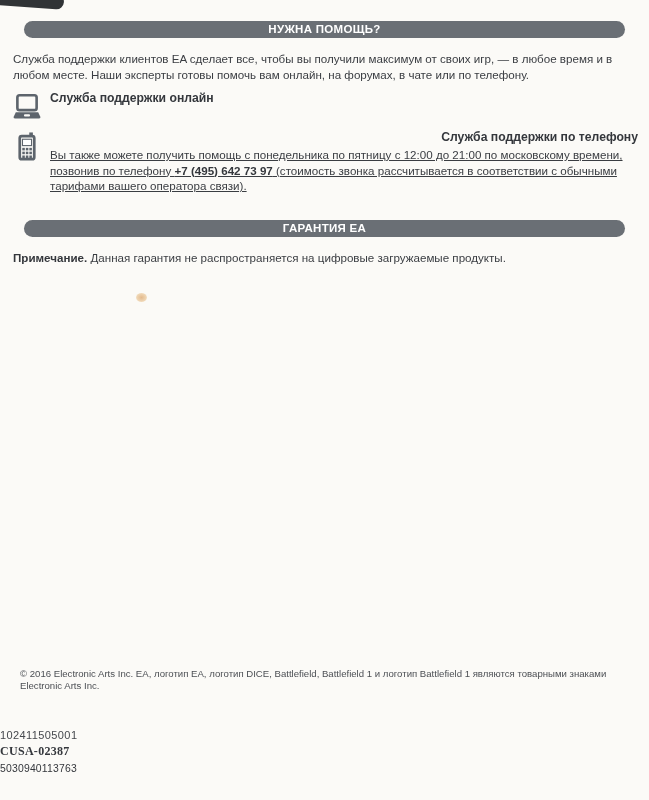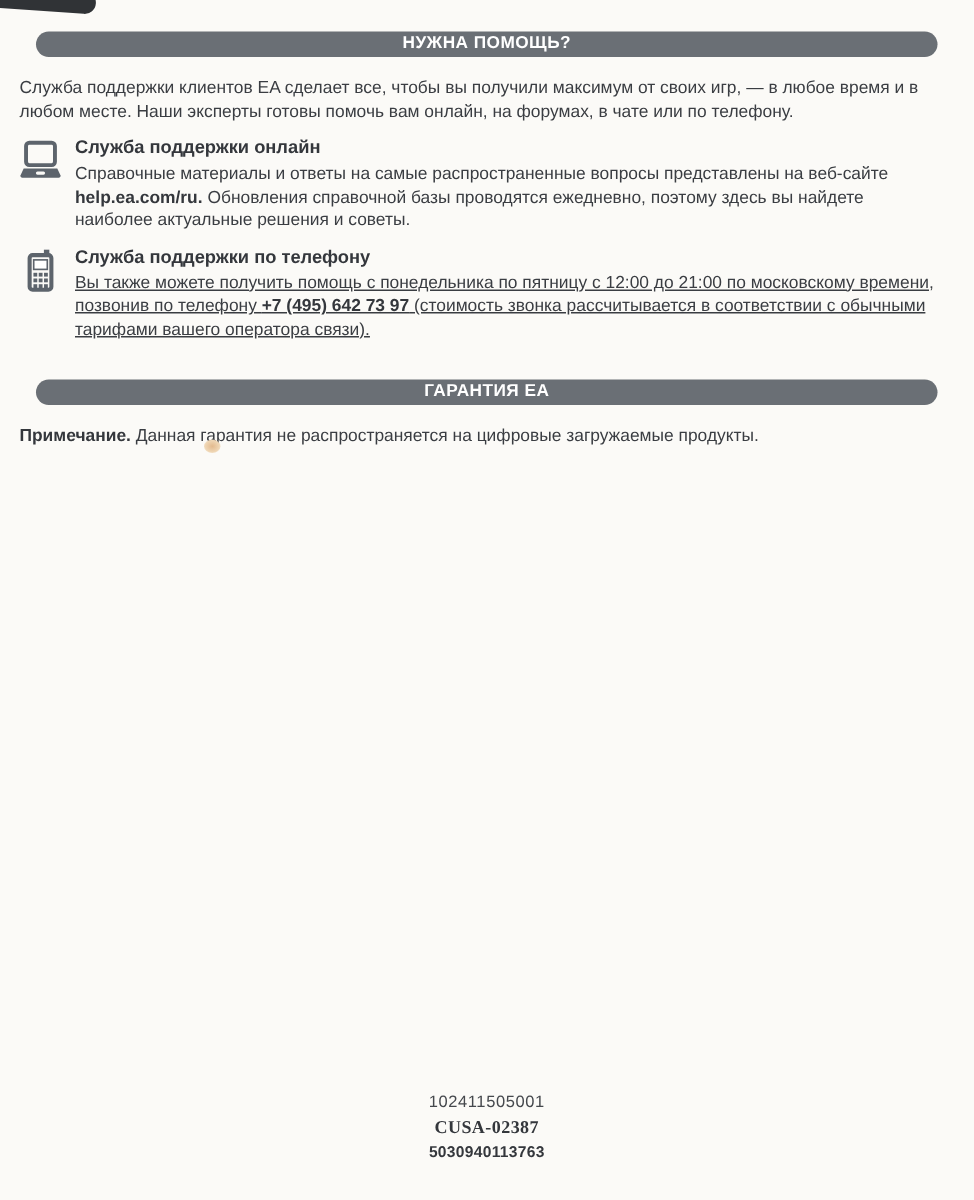--- a/index.html
+++ b/index.html
@@ -26,46 +26,46 @@
   .intro{
     margin:7px 14px 0 13px;width:622px;
     font-size:11.6px;line-height:15.5px;
   }
   .support-item{
     display:flex;align-items:flex-start;
     margin:9px 20px 0 13px;gap:9px;
   }
   .support-icon{flex:0 0 28px;display:flex;justify-content:center;padding-top:2px;}
   .support-body h3{
-    margin:0;font-size:12.2px;font-weight:bold;line-height:15px;color:#34373c;
+    margin:0;font-size:12.2px;font-weight:bold;line-height:15px;color:#34373c;text-align:right;
   }
   .support-body p{
     margin:2px 0 0 0;font-size:11.6px;line-height:15.5px;
   }
   .body-online{width:576px;}
   .body-phone{width:588px;text-decoration:underline;}
   .note{
     margin:8px 14px 0 13px;font-size:11.6px;line-height:15.5px;
   }
   b{color:#34373c;}
   .speck{
     position:absolute;left:136px;top:293px;width:11px;height:9px;
     border-radius:50%;
     background:radial-gradient(ellipse at center,#e3ba8e 0%,#efd6b4 60%,rgba(243,223,196,0) 100%);
   }
   .copyright{
     position:absolute;left:20px;top:668px;width:620px;
     font-size:9.6px;line-height:12px;color:#4c4f54;margin:0;
   }
   .codes{
-    position:absolute;left:0;top:729px;width:649px;text-align:center;
+    position:absolute;left:0;top:729px;width:649px;
   }
   .code-product{font-size:11px;color:#45484d;letter-spacing:0.4px;}
   .code-cusa{font-size:12px;font-weight:bold;color:#34373c;margin-top:3px;letter-spacing:0.3px;font-family:Liberation Serif, serif;}
-  .code-barcode{font-size:10.4px;font-weight:bold;color:#34373c;margin-top:4px;letter-spacing:0.2px;}
+  .code-barcode{font-size:10.4px;font-weight:normal;color:#34373c;margin-top:4px;letter-spacing:0.2px;}
 </style>
 </head>
 <body>
 
 <div class="page">
 
   <div class="scan-sliver"></div>
 
   <section>
     <div class="section-bar bar-help">
@@ -77,21 +77,20 @@
     <div class="support-item">
       <span class="support-icon">
         <svg width="28" height="28" viewBox="0 0 32 30" aria-hidden="true">
           <rect x="5" y="1.5" width="22" height="17" rx="2.5" fill="none" stroke="#5d646c" stroke-width="3"></rect>
           <path d="M3.2 21 L28.8 21 L31.2 26.2 A1.5 1.5 0 0 1 29.8 28.2 L2.2 28.2 A1.5 1.5 0 0 1 0.8 26.2 Z" fill="#5d646c"></path>
           <rect x="12.5" y="23.4" width="7" height="2.4" rx="1.2" fill="#fbfaf7"></rect>
         </svg>
       </span>
       <div class="support-body">
         <h3>Служба поддержки онлайн</h3>
-        <p class="body-online"><span>Справочные материалы и ответы на самые распространенные вопросы представлены на веб-сайте </span><b>help.ea.com/ru.</b><span> Обновления справочной базы проводятся ежедневно, поэтому здесь вы найдете наиболее актуальные решения и советы.</span></p>
       </div>
     </div>
 
     <div class="support-item">
       <span class="support-icon">
         <svg width="20" height="29" viewBox="0 0 22 32" aria-hidden="true">
           <rect x="13.5" y="0.5" width="4" height="6" fill="#5d646c"></rect>
           <rect x="3" y="4.5" width="16" height="25.5" rx="2.2" fill="#fbfaf7" stroke="#5d646c" stroke-width="3"></rect>
           <rect x="6" y="8" width="10" height="7" fill="#ffffff" stroke="#5d646c" stroke-width="1.2"></rect>
           <g fill="#5d646c">
@@ -116,20 +115,21 @@
 
   <section>
     <div class="section-bar bar-warranty">
       <span>ГАРАНТИЯ EA</span>
     </div>
     <p class="note"><b>Примечание.</b><span> Данная гарантия не распространяется на цифровые загружаемые продукты.</span></p>
   </section>
 
   <div class="speck"></div>
 
+  <p class="copyright">© 2016 Electronic Arts Inc. EA, логотип EA, логотип DICE, Battlefield, Battlefield 1 и логотип Battlefield 1 являются товарными знаками Electronic Arts Inc.</p>
 
   <div class="codes">
     <div class="code-product">102411505001</div>
     <div class="code-cusa">CUSA-02387</div>
     <div class="code-barcode">5030940113763</div>
   </div>
 
 </div>
 
 </body></html>

